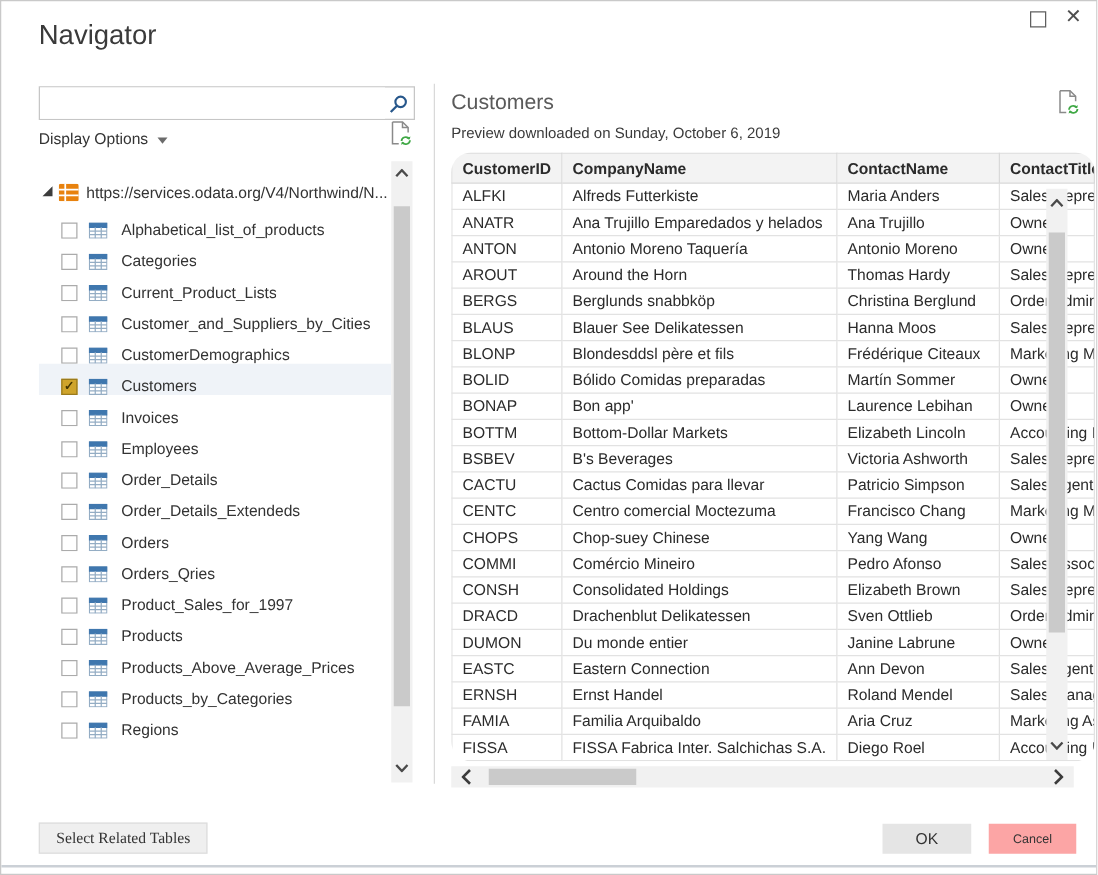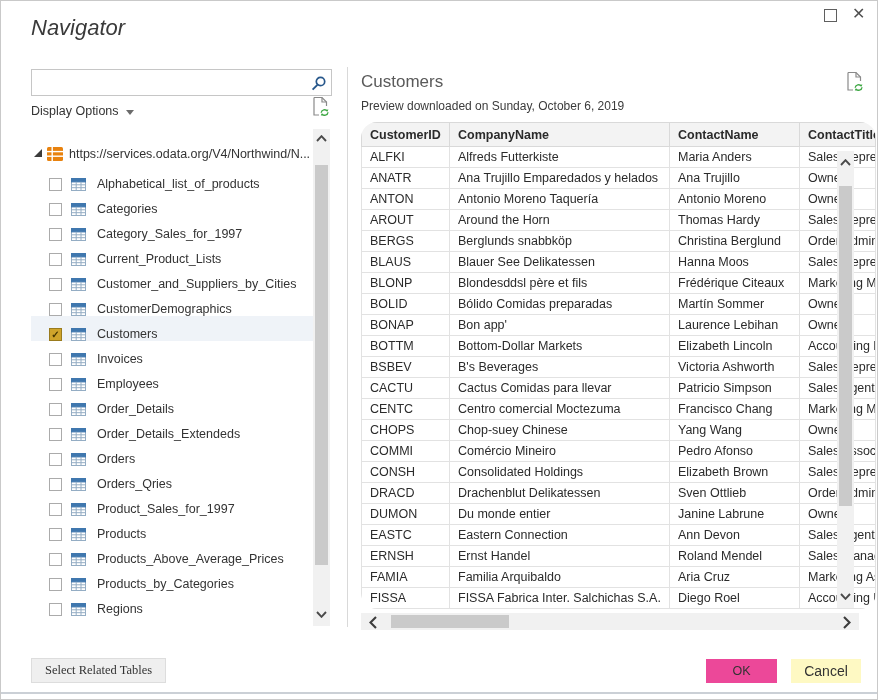--- a/index.html
+++ b/index.html
@@ -1,20 +1,20 @@
 <!DOCTYPE html>
 <html><head>
 <meta charset="utf-8">
 <style>
   * { box-sizing: border-box; }
   body { margin:0; background:#fff; font-family:"Liberation Sans", sans-serif; }
   .dialog { position:relative; width:878px; height:700px; background:#fff;
             border:1px solid #C9C9C9; overflow:hidden; }
 
-  .win-title { position:absolute; left:30px; top:14px; font-size:22px; color:#3A3A3A; font-weight:400;font-style:italic; }
+  .win-title { position:absolute; left:30px; top:14px; font-size:22px; color:#3A3A3A; font-weight:400; }
   .btn-max { position:absolute; left:823px; top:8px; width:13px; height:13px; border:1px solid #5F5F5F; background:#fff; cursor:pointer; }
   .btn-close { position:absolute; left:851px; top:3px; font-size:16px; color:#4F4F4F; cursor:pointer; line-height:20px; }
 
   .search { position:absolute; left:30px; top:68px; width:301px; height:27px; border:1px solid #C6C6C6; background:#fff; }
   .search input { position:absolute; left:0; top:0; width:276px; height:25px; border:none; outline:none; padding:0 4px 0 7px; font-size:12.5px; font-family:inherit; }
   .search .mag { position:absolute; right:4px; top:5px; }
 
   .disp-row { position:absolute; left:30px; top:103px; font-size:12.5px; color:#333; display:flex; align-items:center; cursor:pointer; }
   .caret { width:0; height:0; border-left:4px solid transparent; border-right:4px solid transparent; border-top:5px solid #6B6B6B; margin-left:7px; margin-top:2px; }
   .refresh-a { position:absolute; left:311px; top:95px; cursor:pointer; }
@@ -52,22 +52,22 @@
   .tbl-vsbar { left:836px; top:150px; width:17px; height:457px; }
   .tbl-vsbar .chev-up { top:8px; } .tbl-vsbar .chev-dn { bottom:8px; }
   .tbl-vsbar .thumb { left:2px; top:35px; width:13px; height:320px; }
 
   .tbl-hsbar { left:360px; top:612px; width:498px; height:17px; }
   .tbl-hsbar .chev-l { position:absolute; left:8px; top:2px; cursor:pointer; }
   .tbl-hsbar .chev-r { position:absolute; right:8px; top:2px; cursor:pointer; }
   .tbl-hsbar .thumb { left:30px; top:2px; width:118px; height:13px; }
 
   .btn-related { position:absolute; left:30px; top:657px; height:25px; padding:0 13px; background:#EFEFEF; border:1px solid #DDDDDD; font-size:12.5px; color:#333; font-family:Liberation Serif, serif; cursor:pointer; }
-  .btn-ok { position:absolute; left:705px; top:658px; width:71px; height:24px; background:#ec4899; border:none; font-size:12.5px; color:#333; font-family:inherit; cursor:pointer; }
-  .btn-cancel { position:absolute; left:790px; top:658px; width:70px; height:24px; background:#fef9c3; border:none; font-size:14px; color:#333; font-family:inherit; cursor:pointer; }
+  .btn-ok { position:absolute; left:705px; top:658px; width:71px; height:24px; background:#e5e5e5; border:none; font-size:12.5px; color:#333; font-family:inherit; cursor:pointer; }
+  .btn-cancel { position:absolute; left:790px; top:658px; width:70px; height:24px; background:#fca5a5; border:none; font-size:10px; color:#333; font-family:inherit; cursor:pointer; }
   .bottom-line { position:absolute; left:0; top:691px; width:878px; height:2px; background:#CBD0D6; }
 </style>
 </head>
 <body>
 
 <div class="dialog">
 
   <div class="win-title">Navigator</div>
   <div class="btn-max"></div>
   <div class="btn-close">✕</div>
@@ -132,34 +132,20 @@
             <svg width="15" height="13" viewBox="0 0 15 13">
               <rect x="0.5" y="0.5" width="14" height="12" fill="#fff" stroke="#94ADC4"></rect>
               <rect x="0.5" y="0.5" width="14" height="3.4" fill="#3F77AE" stroke="#3F77AE"></rect>
               <line x1="5.2" y1="3.8" x2="5.2" y2="12.5" stroke="#94ADC4"></line>
               <line x1="10" y1="3.8" x2="10" y2="12.5" stroke="#94ADC4"></line>
               <line x1="0.5" y1="6.8" x2="14.5" y2="6.8" stroke="#94ADC4"></line>
               <line x1="0.5" y1="9.7" x2="14.5" y2="9.7" stroke="#94ADC4"></line>
             </svg>
           </span>
           <span class="tlabel">Categories</span>
-        </div>
-        <div class="tree-row tree-item">
-          <span class="cb"></span>
-          <span class="ticon">
-            <svg width="15" height="13" viewBox="0 0 15 13">
-              <rect x="0.5" y="0.5" width="14" height="12" fill="#fff" stroke="#94ADC4"></rect>
-              <rect x="0.5" y="0.5" width="14" height="3.4" fill="#3F77AE" stroke="#3F77AE"></rect>
-              <line x1="5.2" y1="3.8" x2="5.2" y2="12.5" stroke="#94ADC4"></line>
-              <line x1="10" y1="3.8" x2="10" y2="12.5" stroke="#94ADC4"></line>
-              <line x1="0.5" y1="6.8" x2="14.5" y2="6.8" stroke="#94ADC4"></line>
-              <line x1="0.5" y1="9.7" x2="14.5" y2="9.7" stroke="#94ADC4"></line>
-            </svg>
-          </span>
-          <span class="tlabel">Category_Sales_for_1997</span>
         </div>
         <div class="tree-row tree-item">
           <span class="cb"></span>
           <span class="ticon">
             <svg width="15" height="13" viewBox="0 0 15 13">
               <rect x="0.5" y="0.5" width="14" height="12" fill="#fff" stroke="#94ADC4"></rect>
               <rect x="0.5" y="0.5" width="14" height="3.4" fill="#3F77AE" stroke="#3F77AE"></rect>
               <line x1="5.2" y1="3.8" x2="5.2" y2="12.5" stroke="#94ADC4"></line>
               <line x1="10" y1="3.8" x2="10" y2="12.5" stroke="#94ADC4"></line>
               <line x1="0.5" y1="6.8" x2="14.5" y2="6.8" stroke="#94ADC4"></line>

